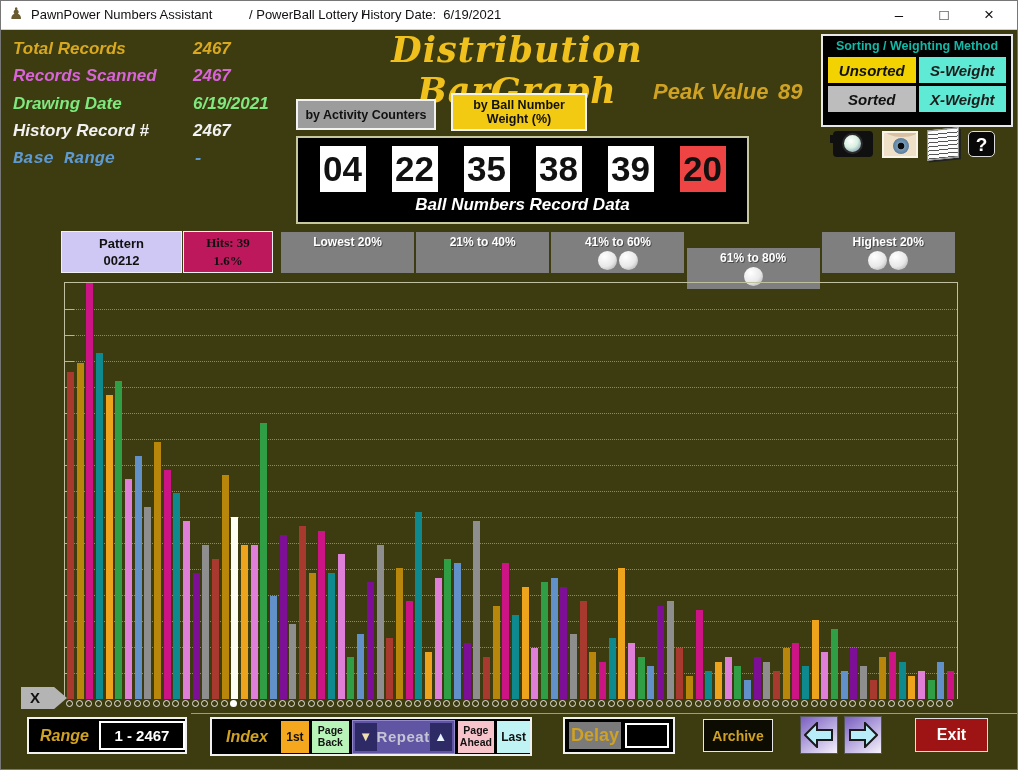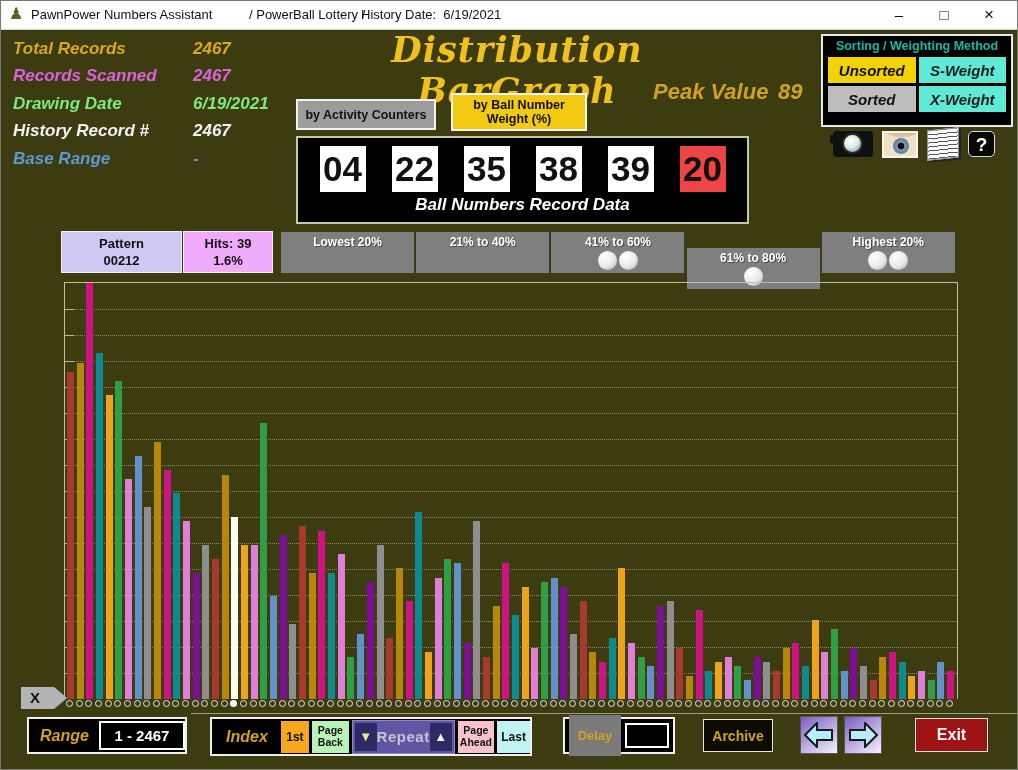--- a/index.html
+++ b/index.html
@@ -41,21 +41,21 @@
   .ihelp{width:27px;height:26px;background:#080808;color:#fff;font-weight:bold;font-size:19px;text-align:center;line-height:25px;border-radius:5px;border:1px solid #dcdcdc;box-sizing:border-box;}
   
   #ballpanel{position:absolute;left:295px;top:135px;width:453px;height:88px;background:#000;border:2px solid #c8c8a0;box-sizing:border-box;}
   #ballrow{display:flex;justify-content:center;gap:26px;margin-top:8px;}
   .ball{width:46px;height:46px;background:#fff;color:#111;font-size:35px;font-weight:bold;display:flex;align-items:center;justify-content:center;}
   .ball.hl{background:#ef4444;}
   #ballcaption{text-align:center;color:#fff;font-weight:bold;font-style:italic;font-size:17px;margin-top:3px;}
   
   .patbox{position:absolute;top:230px;height:42px;box-sizing:border-box;border:1px solid #f0f0f0;text-align:center;font-weight:bold;color:#111;font-size:13px;display:flex;flex-direction:column;justify-content:center;gap:2px;}
   #patternbox{left:60px;width:121px;background:#cfc8f4;}
-  #hitsbox{left:182px;width:90px;background:#f0abfc;}
+  #hitsbox{left:182px;width:90px;background:#be185d;font-family:Liberation Serif, serif;}
   .rangebox{position:absolute;top:231px;height:41px;width:133px;background:#7f7f7f;color:#fff;font-weight:bold;font-size:12px;text-align:center;text-shadow:1px 1px 0 #4a4a4a;box-sizing:border-box;}
   .rangebox .rlabel{margin-top:3px;}
   .rangeballs{display:flex;justify-content:center;gap:2px;margin-top:2px;}
   .rball{width:19px;height:19px;border-radius:50%;background:radial-gradient(circle at 35% 30%,#ffffff,#e8e8e8 55%,#9f9f9f);}
   
   #chart{position:absolute;left:63px;top:281px;width:892px;height:416px;border-left:1px solid #c0c0a0;border-top:1px solid #c0c0a0;border-right:1px solid #c0c0a0;box-sizing:content-box;}
   .gridline{position:absolute;left:0;width:100%;height:0;border-top:1px dotted rgba(205,205,150,.55);}
   .gridline .tick{position:absolute;left:0;top:-1px;width:9px;height:1px;background:#b8b890;}
   #bars{position:absolute;left:0;bottom:0;width:100%;height:100%;display:flex;align-items:flex-end;justify-content:space-between;padding:0 2px;box-sizing:border-box;}
   .bar{width:7px;}
@@ -74,21 +74,21 @@
   #indexpanel .glabel{margin:0 10px 0 14px;}
   .fbtn{height:32px;display:flex;align-items:center;justify-content:center;text-align:center;color:#111;font-weight:bold;box-sizing:border-box;}
   #btn-first{width:31px;background:#f5a81e;font-size:12px;}
   #btn-pageback{width:40px;background:#b8f4b8;font-size:10.5px;line-height:1.1;}
   #repeatgroup{width:104px;height:34px;background:#5f55a2;border:1px solid #9488cc;display:flex;align-items:center;justify-content:space-between;box-sizing:border-box;padding:0 2px;}
   .arrsq{width:22px;height:28px;background:#2e2a66;display:flex;align-items:center;justify-content:center;font-size:13px;}
   #repeatlabel{color:#c4c4d4;font-weight:bold;font-size:15px;letter-spacing:.5px;}
   #btn-pageahead{width:40px;background:#f8c4cc;font-size:10.5px;line-height:1.1;}
   #btn-last{width:36px;background:#c0f4f4;font-size:12px;}
   #delaypanel{left:562px;width:112px;height:37px;padding:0 4px;gap:4px;}
-  #delaybtn{width:52px;height:41px;background:#7a7a7a;color:#cfa224;font-weight:bold;font-size:13px;display:flex;align-items:center;justify-content:center;}
+  #delaybtn{width:52px;height:27px;background:#7a7a7a;color:#cfa224;font-weight:bold;font-size:18px;display:flex;align-items:center;justify-content:center;}
   #delayinput{width:44px;height:25px;background:#000;border:2px solid #fff;box-sizing:border-box;}
   #archivebtn{position:absolute;left:702px;top:718px;width:70px;height:33px;background:#0c0c02;border:1px solid #e8e8e8;color:#cfa224;font-weight:bold;font-size:14px;display:flex;align-items:center;justify-content:center;box-sizing:border-box;}
   .navarrow{position:absolute;top:715px;width:38px;height:38px;background:linear-gradient(145deg,#7a5fc0 0%,#b0a0dc 45%,#f6f2fc 100%);border:1px solid #555;box-sizing:border-box;display:flex;align-items:center;justify-content:center;}
   #arrowleft{left:799px;}
   #arrowright{left:843px;}
   #exitbtn{position:absolute;left:914px;top:717px;width:73px;height:34px;background:#9e1414;border:1px solid #e0e0e0;color:#fff;font-weight:bold;font-size:16px;display:flex;align-items:center;justify-content:center;box-sizing:border-box;}
 </style>
 </head>
 <body>
 
@@ -114,21 +114,21 @@
         <span>2467</span>
       </div>
       <div class="statrow" style="color: rgb(127, 232, 127);">
         <span class="slabel">Drawing Date</span>
         <span>6/19/2021</span>
       </div>
       <div class="statrow" style="color: rgb(242, 242, 242);">
         <span class="slabel">History Record #</span>
         <span>2467</span>
       </div>
-      <div class="statrow" style="color: rgb(94, 154, 210);">
+      <div class="statrow" style="color: rgb(94, 154, 210); font-family: Liberation Mono, monospace;">
         <span class="slabel">Base Range</span>
         <span>-</span>
       </div>
     </div>
 
   <div id="main-title">Distribution BarGraph</div>
   <div id="peaklow">
     <div class="plrow">
         <span class="pll">Peak Value</span>
         <span>89</span>

